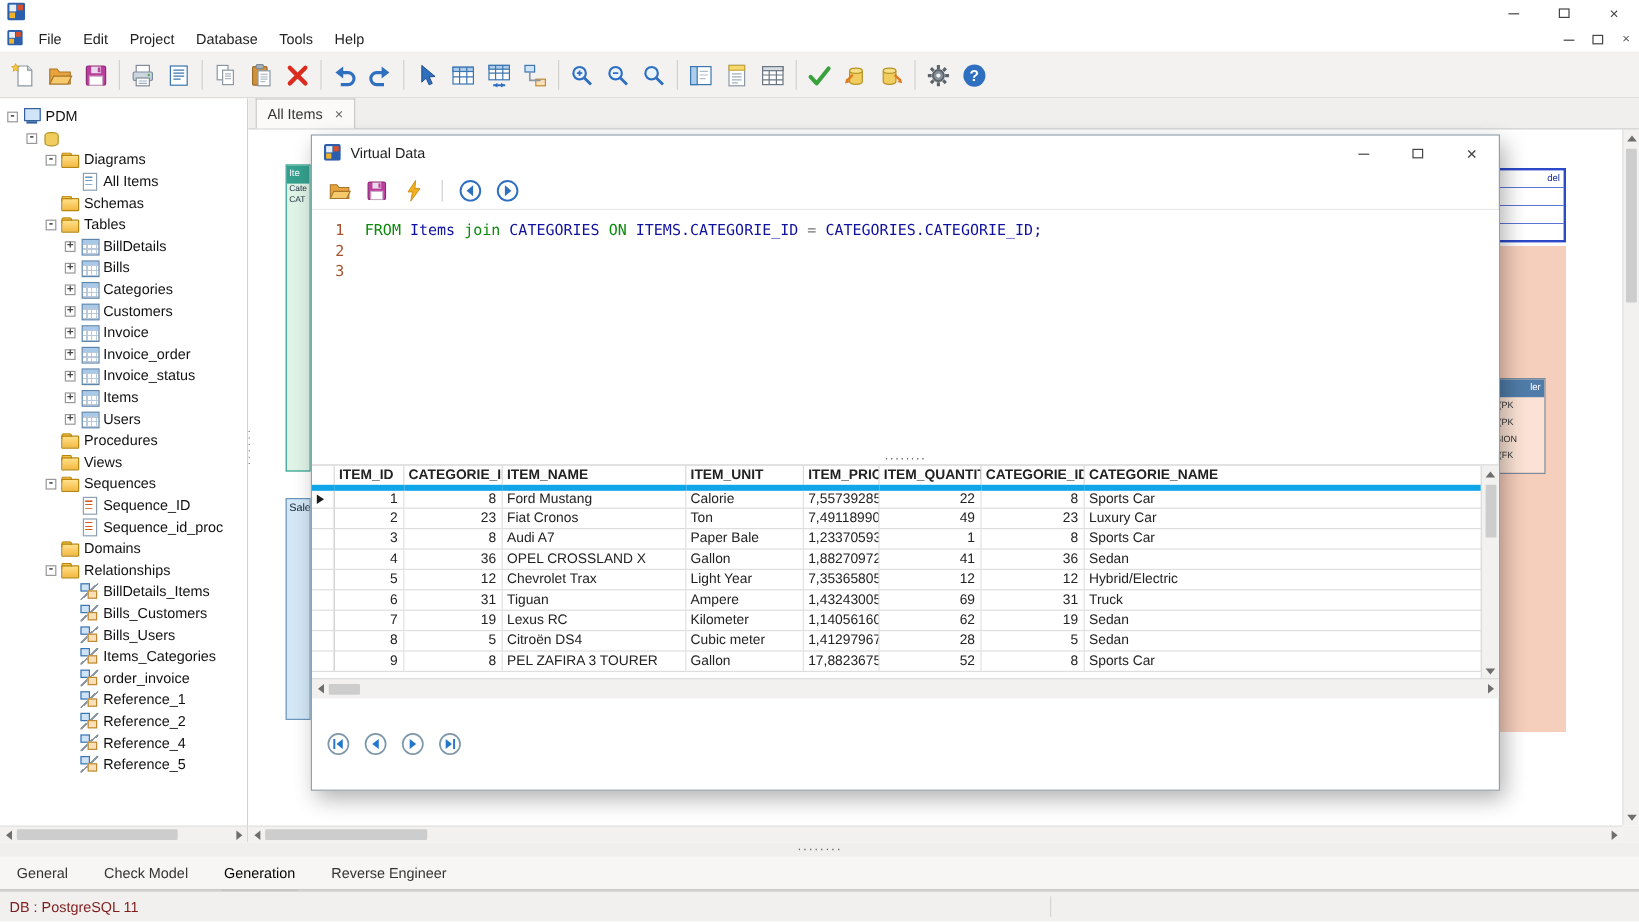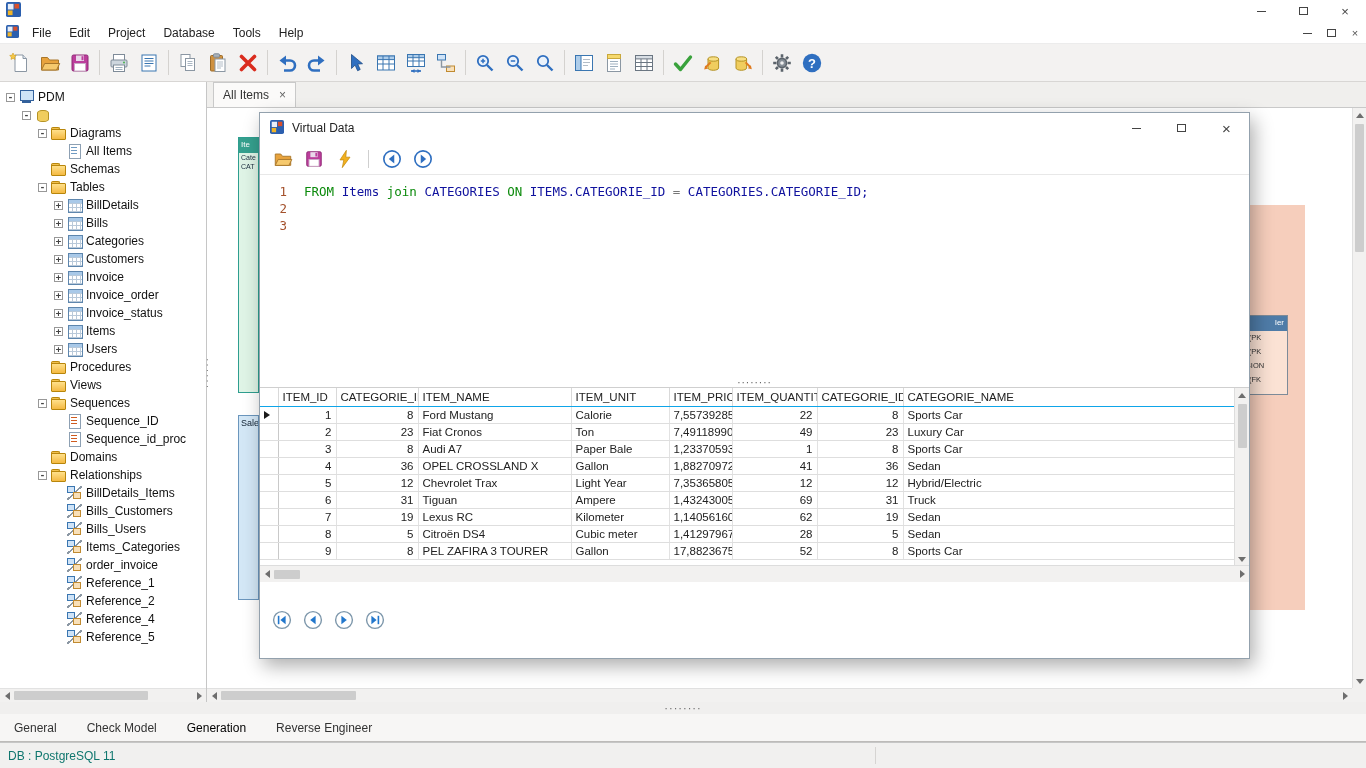--- a/index.html
+++ b/index.html
@@ -75,21 +75,21 @@
 .frag-order .rw{font-size:7.5px;color:#333;text-align:center;padding-right:3px;line-height:14px;white-space:nowrap}
 
 .vsplit-dots{position:absolute;left:201px;top:358px;width:12px;height:50px;z-index:5;writing-mode:vertical-rl;color:#888;font-size:10px;letter-spacing:2px}
 .vsplit-dots::before{content:"······"}
 .hsplit{position:absolute;left:0;top:702px;width:1366px;height:12px;background:#f0efee;display:flex;align-items:center;justify-content:center}
 .hsplit::before{content:"········";color:#666;font-size:11px;letter-spacing:1px;line-height:5px}
 .bottom-tabs{position:absolute;left:0;top:714px;width:1366px;height:28px;background:#f7f6f5;border-bottom:1px solid #bdbbb9;display:flex;align-items:center;gap:26px;padding-left:12px}
 .btab{padding:4px 2px;position:relative;color:#333}
 .btab.active{color:#000}
 .btab.active::after{content:"";position:absolute;left:0;right:0;bottom:-5px;height:2px;background:#4a4a4a}
-.statusbar{position:absolute;left:0;top:742px;width:1366px;height:26px;background:#f1f0ef;border-top:1px solid #c6c6c6;display:flex;align-items:center;padding-left:8px;color:#0f766e}
+.statusbar{position:absolute;left:0;top:742px;width:1366px;height:26px;background:#f1f0ef;border-top:1px solid #c6c6c6;display:flex;align-items:center;padding-left:8px;color:#7f1d1d}
 .sb-div{position:absolute;left:875px;top:4px;bottom:4px;width:1px;background:#d6d4d2}
 
 .dialog{position:absolute;left:259px;top:112px;width:991px;height:547px;background:#fff;border:1px solid #93a1ad;box-shadow:4px 7px 18px rgba(0,0,0,.32);z-index:40;display:flex;flex-direction:column}
 .dlg-title{height:30px;display:flex;align-items:center;gap:8px;padding-left:10px}
 .dlg-title .t{color:#222}
 .dlg-controls{margin-left:auto;display:flex;height:100%}
 .dwc{width:45px;display:flex;align-items:center;justify-content:center;color:#333}
 .dlg-tabs{height:27px;background:#f3f2f1;border-bottom:1px solid #d4d2d0;display:flex;align-items:flex-end;padding-left:8px}
 .dtab{padding:5px 12px;color:#333}
 .dtab.active{background:#fff;border:1px solid #c9c9c9;border-bottom:1px solid #fff;margin-bottom:-1px}
@@ -101,21 +101,21 @@
 .code{padding:8px 0 0 8px}
 .code-line{white-space:pre;min-height:17px}
 .tok-kw{color:#0b8a0b}
 .tok-id{color:#10129e}
 .tok-op{color:#777}
 .tok-tx{color:#222}
 .dlg-split{height:10px;position:relative}
 .dlg-split::before{content:"········";position:absolute;left:50%;transform:translateX(-50%);top:0;color:#555;font-size:10px;letter-spacing:1px}
 .gridwrap{height:195px;position:relative;border-top:1px solid #cfcfcf;background:#fff}
 table.grid{border-collapse:collapse;table-layout:fixed;width:974px;font-size:11.5px}
-.grid th{height:18px;font-weight:normal;text-align:left;padding:0 4px;border-right:1px solid #d9d9d9;border-bottom:1px solid #0ea5e9;background:#fff;overflow:hidden;white-space:nowrap}
+.grid th{height:18px;font-weight:bold;text-align:left;padding:0 4px;border-right:1px solid #d9d9d9;border-bottom:5px solid #0ea5e9;background:#fff;overflow:hidden;white-space:nowrap}
 .grid td{height:17px;padding:0 4px;border-right:1px solid #e2e2e2;border-bottom:1px solid #dedede;overflow:hidden;white-space:nowrap}
 .grid td.sel{border-right:1px solid #c9c9c9;position:relative}
 .grid td.cur::before{content:"";position:absolute;left:4px;top:50%;transform:translateY(-50%);border-left:6px solid #1a1a1a;border-top:4px solid transparent;border-bottom:4px solid transparent}
 .num{text-align:right}
 .gvscroll{position:absolute;top:0;right:0;width:15px;height:178px;background:#f2f1f0;border-left:1px solid #ddd}
 .ghscroll{position:absolute;left:0;right:0;bottom:0;height:17px;background:#f2f1f0;border-top:1px solid #ddd;display:flex;align-items:center}
 .dlg-nav{flex:1;display:flex;align-items:center;gap:11px;padding-left:12px}
 .nav-btn{width:20px;height:20px;display:flex;align-items:center;justify-content:center}
 </style>
 </head>
@@ -528,20 +528,21 @@
     </div>
   </div>
   <div class="canvas">
     <div class="frag frag-items">
       <div class="hd">Ite</div>
       <div class="rw">Cate</div>
       <div class="rw">CAT</div>
     </div>
     <div class="frag frag-sale"><span>Sale</span></div>
     <div class="frag frag-pink"></div>
+    <div class="frag frag-model"><span>del</span></div>
     <div class="frag frag-order">
       <div class="hd">ler</div>
       <div class="rw">(PK</div>
       <div class="rw">(PK</div>
       <div class="rw">SION</div>
       <div class="rw">(FK</div>
     </div>
   </div>
   <div class="mv-scroll">
     <span class="sb-btn" style="position:absolute;top:0;left:0">

